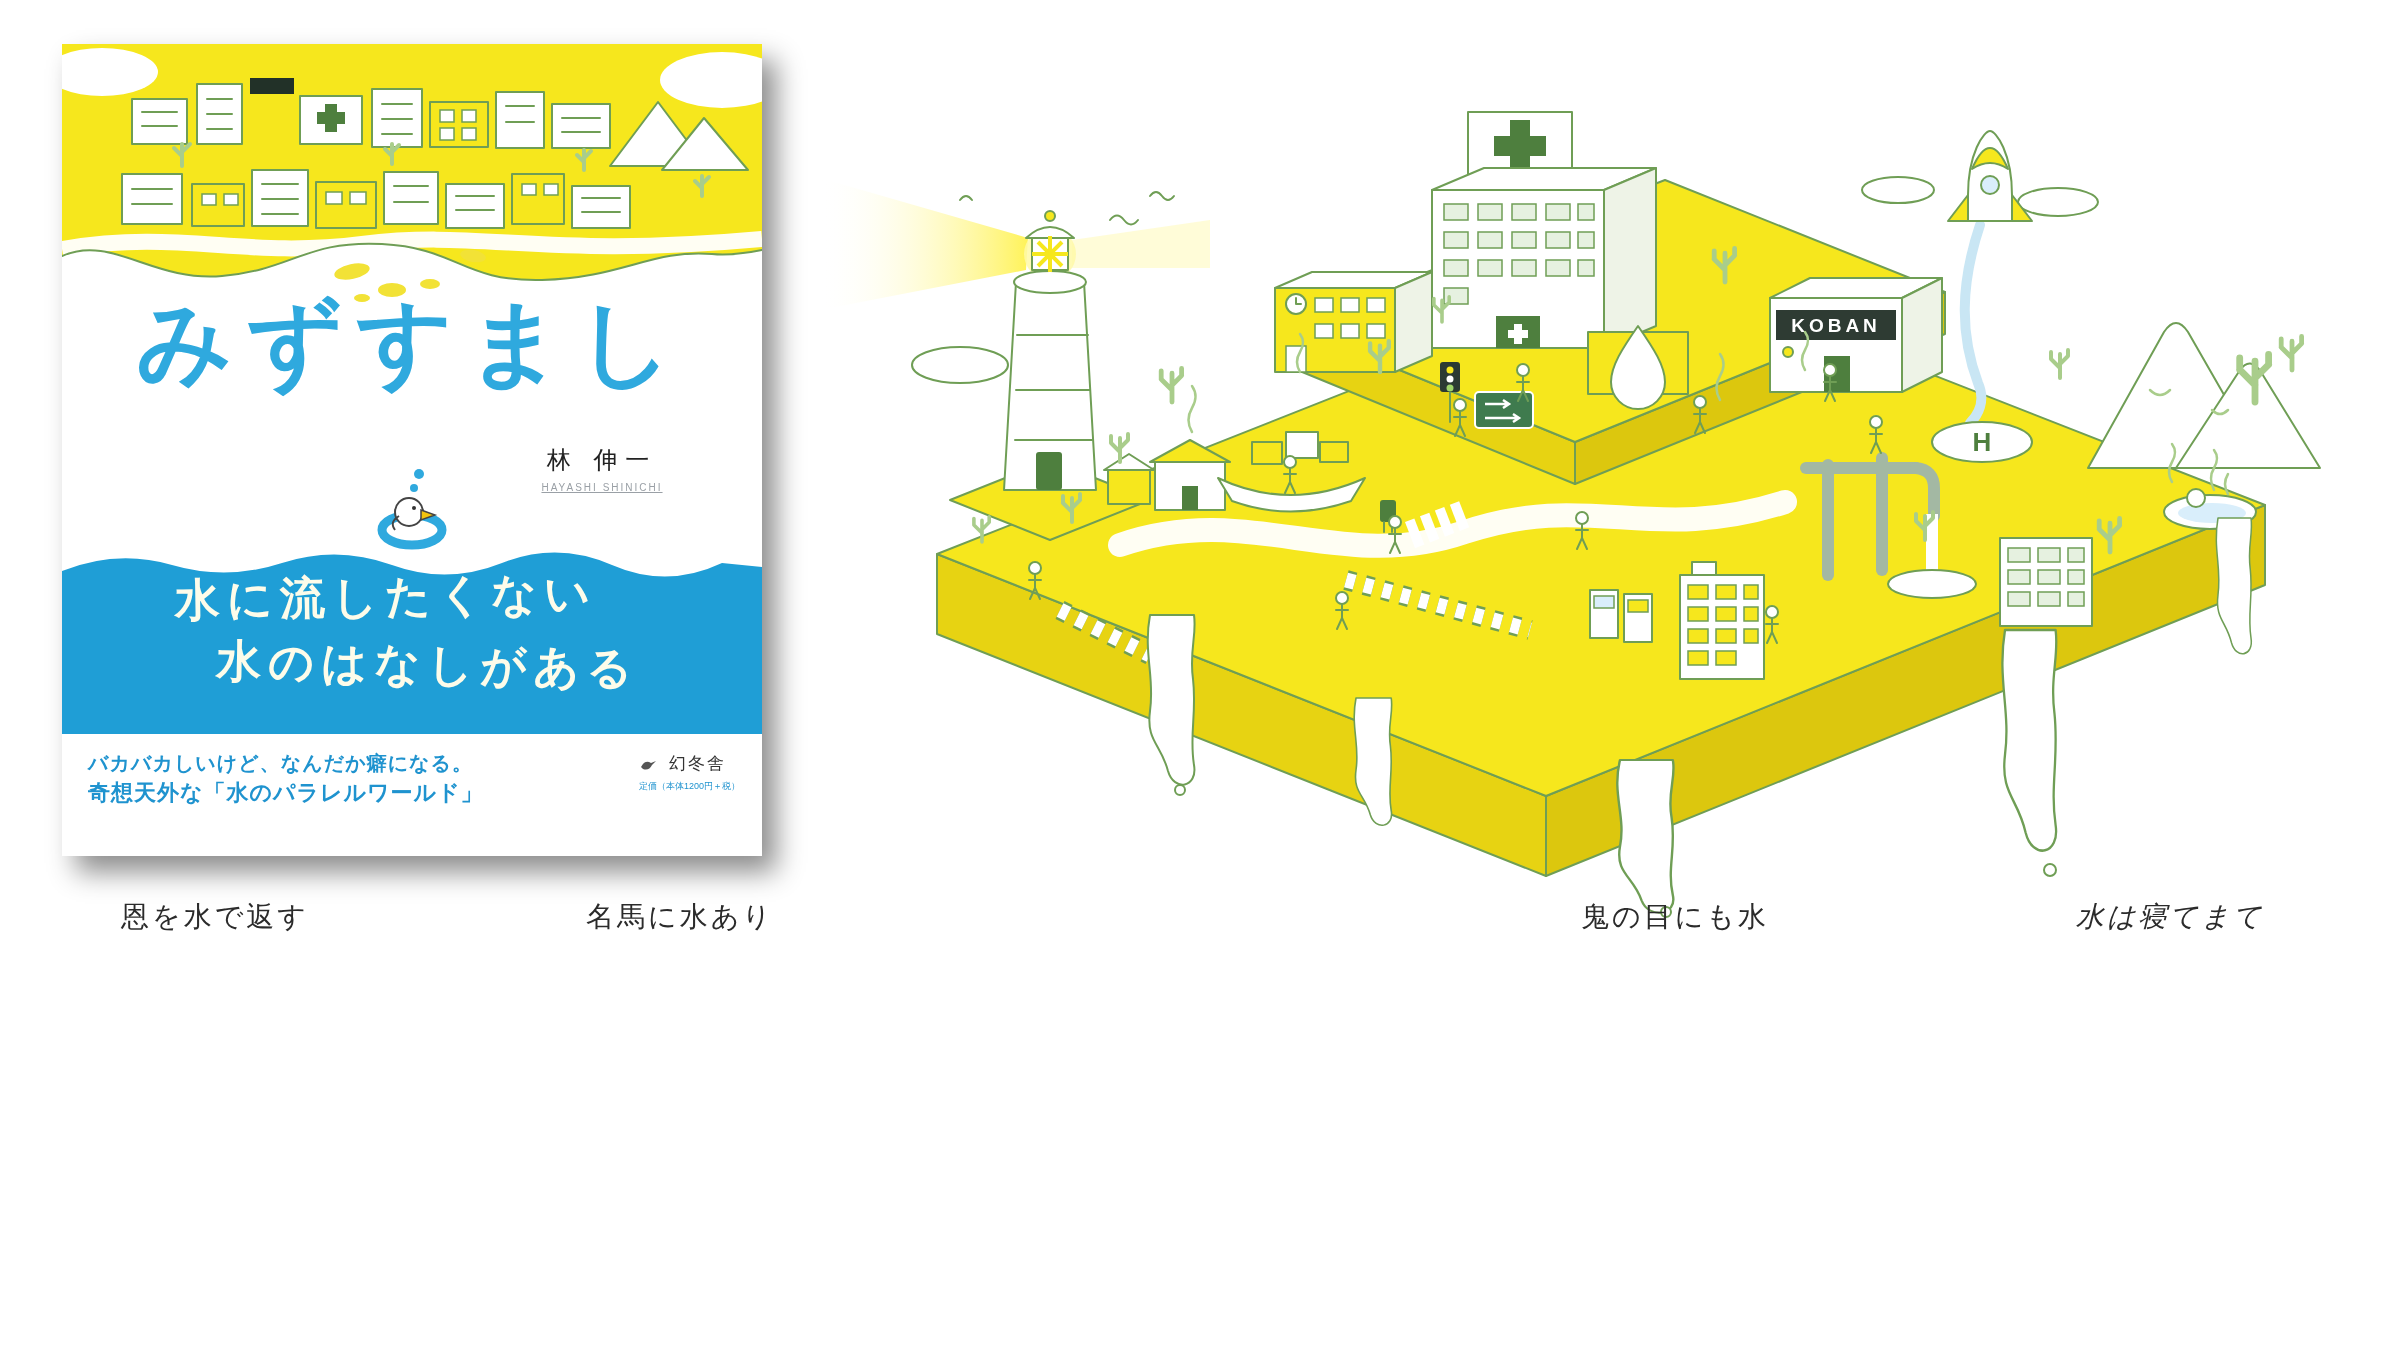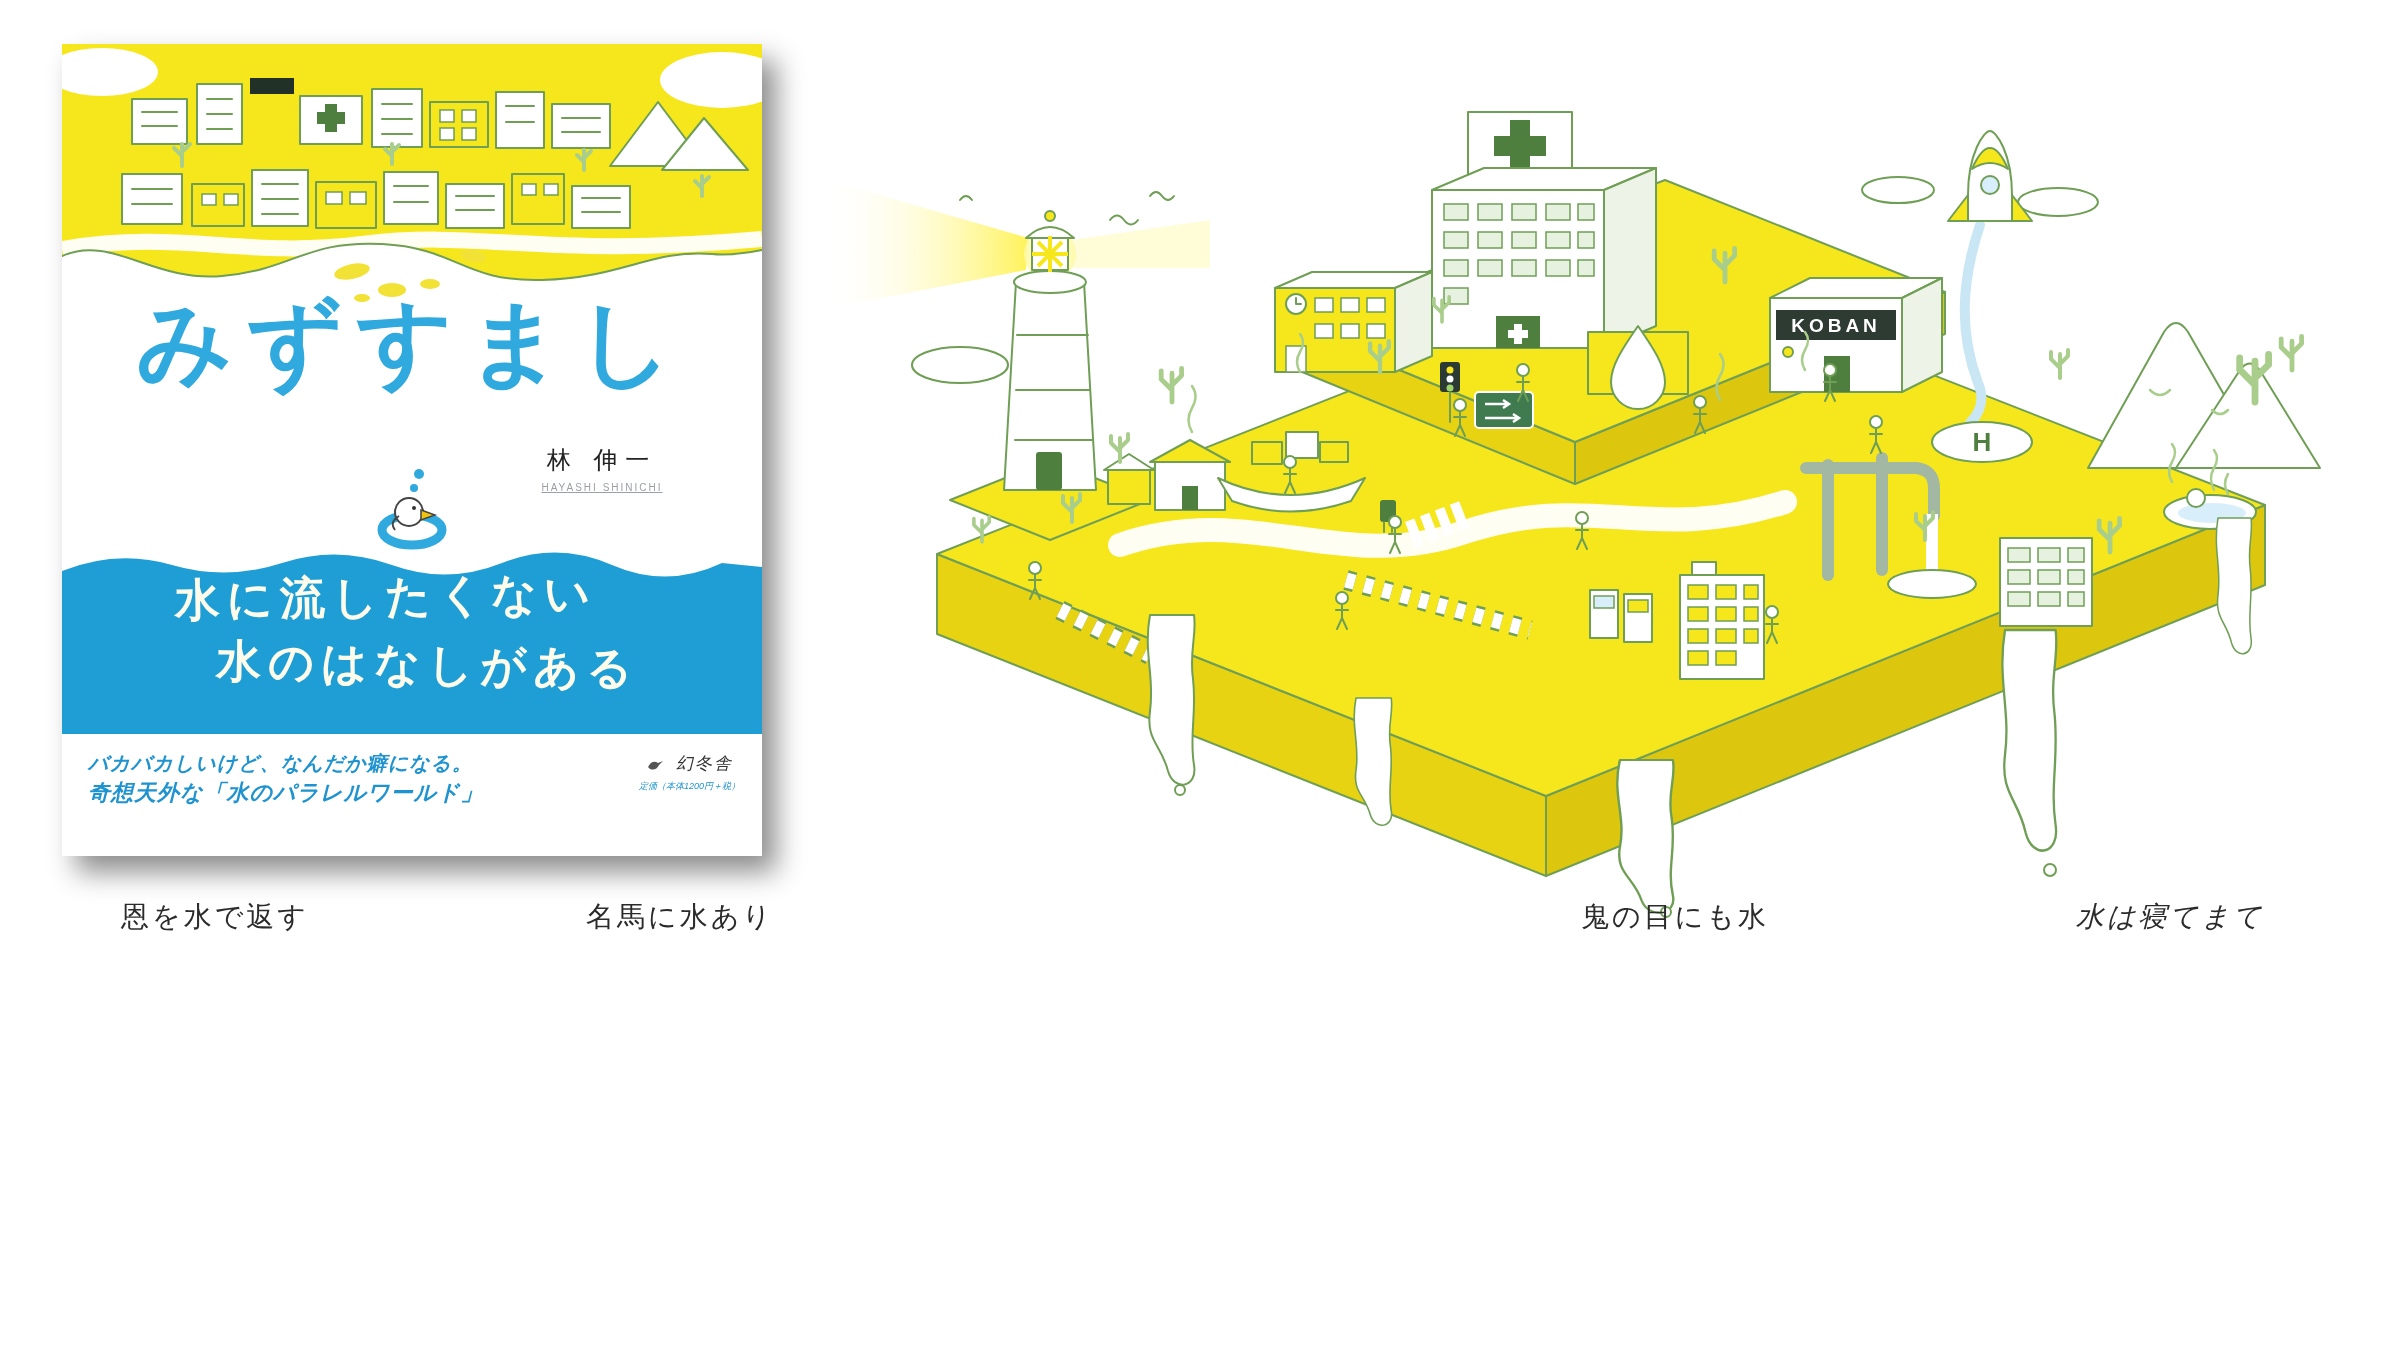--- a/index.html
+++ b/index.html
@@ -18,26 +18,26 @@
   .author{position:absolute;left:420px;top:400px;width:240px;text-align:center;color:#222;}
   .author .nm{font-size:24px;letter-spacing:8px;}
   .author .ro{font-size:10px;color:#9aa0a6;letter-spacing:2px;margin-top:6px;text-decoration:underline;}
   .swimmer{position:absolute;left:295px;top:422px;display:block;}
   .obi{position:absolute;left:0;top:483px;width:700px;height:207px;}
   .obi svg{position:absolute;left:0;top:0;display:block;}
   .obi-l{position:absolute;width:100%;text-align:center;font-weight:bold;
          font-size:45px;color:#fdfcea;letter-spacing:7px;white-space:nowrap;}
   .obi-l1{top:40px;transform:translateX(-26px) rotate(-1deg);}
   .obi-l2{top:108px;transform:translateX(16px) rotate(1deg);}
-  .cover-bottom{position:absolute;left:0;top:690px;width:700px;height:122px;background:#fff;font-style:italic;}
+  .cover-bottom{position:absolute;left:0;top:690px;width:700px;height:122px;background:#fff;}
   .tag{position:absolute;left:26px;font-weight:bold;color:#1f93cf;letter-spacing:1px;white-space:nowrap;}
   .tag1{top:16px;font-size:20px;}
   .tag2{top:44px;font-size:22px;}
   .pub{position:absolute;right:22px;top:18px;text-align:center;color:#444;}
-  .pn-row{display:flex;align-items:center;gap:12px;justify-content:center;}
+  .pn-row{display:flex;align-items:center;gap:12px;}
   .pub .pn{font-size:17px;letter-spacing:2px;color:#333;}
   .pub .pr{font-size:9px;color:#1f93cf;margin-top:5px;letter-spacing:0;}
 
   
   .island{position:absolute;left:820px;top:70px;display:block;}
 
   
   .s-ln{stroke:#6f9e55;stroke-width:2;fill:none;stroke-linecap:round;}
   .f-w{fill:#ffffff;stroke:#6f9e55;stroke-width:2;stroke-linejoin:round;}
   .f-y{fill:#f6e71d;stroke:#6f9e55;stroke-width:2;stroke-linejoin:round;}

